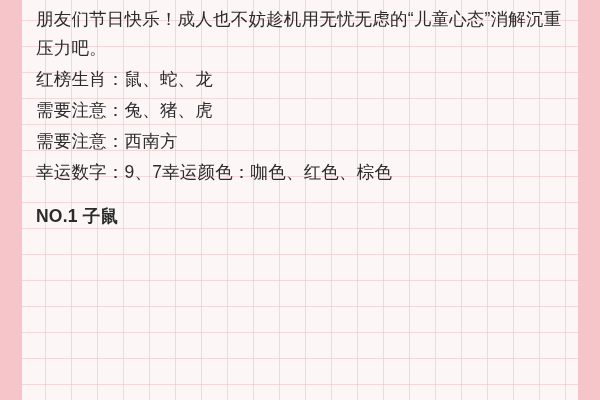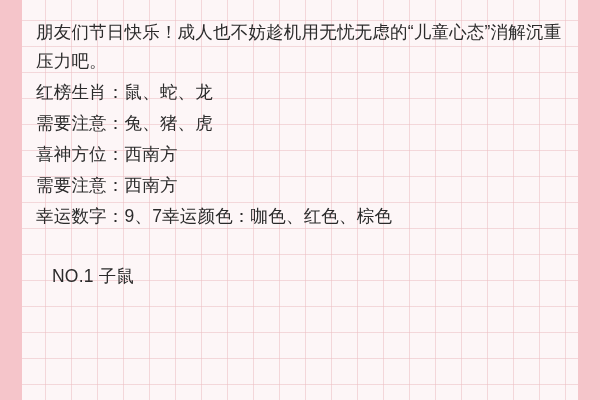--- a/index.html
+++ b/index.html
@@ -27,21 +27,21 @@
     top: 0;
     width: 556px;
     height: 400px;
     background-color: #fdf6f7;
     background-image:
       linear-gradient(to right, rgba(236,190,195,0.55) 1px, transparent 1px),
       linear-gradient(to bottom, rgba(236,190,195,0.55) 1px, transparent 1px);
     background-size: 26px 26px;
     background-position: -3px -6px;
     box-sizing: border-box;
-    padding: 13px 14px;
+    padding: 0 14px;
   }
   .card::after {
     content: "";
     position: absolute;
     left: 0; right: 0; top: 0; bottom: 0;
     background: linear-gradient(to right, rgba(253,246,247,0.0) 0%, rgba(253,246,247,0.0) 100%);
     pointer-events: none;
   }
   .text-body {
     position: relative;
@@ -53,24 +53,24 @@
     letter-spacing: 0.2px;
   }
   .para {
     margin: 0 0 2px 0;
     white-space: normal;
   }
   .spacer {
     height: 13px;
   }
   .heading {
-    margin: 16px;
+    margin: 0;
     font-size: 17.5px;
     line-height: 29px;
-    font-weight: normal;
+    font-weight: bold;
     color: #2b2b2b;
   }
   
   .margin-left, .margin-right {
     position: absolute;
     top: 0;
     width: 22px;
     height: 400px;
     background: #f5c5ca;
     z-index: 5;
@@ -81,21 +81,20 @@
 </head>
 <body>
 
 <div class="page">
 
   <div class="card">
     <div class="text-body">
       <p class="para">朋友们节日快乐！成人也不妨趁机用无忧无虑的“儿童心态”消解沉重压力吧。</p>
       <p class="para">红榜生肖：鼠、蛇、龙</p>
       <p class="para">需要注意：兔、猪、虎</p>
-      <p class="para">喜神方位：西南方</p>
       <p class="para">需要注意：西南方</p>
       <p class="para">幸运数字：9、7幸运颜色：咖色、红色、棕色</p>
       <div class="spacer"></div>
       <p class="heading">NO.1 子鼠</p>
     </div>
   </div>
 
   <div class="margin-left"></div>
   <div class="margin-right"></div>
 

